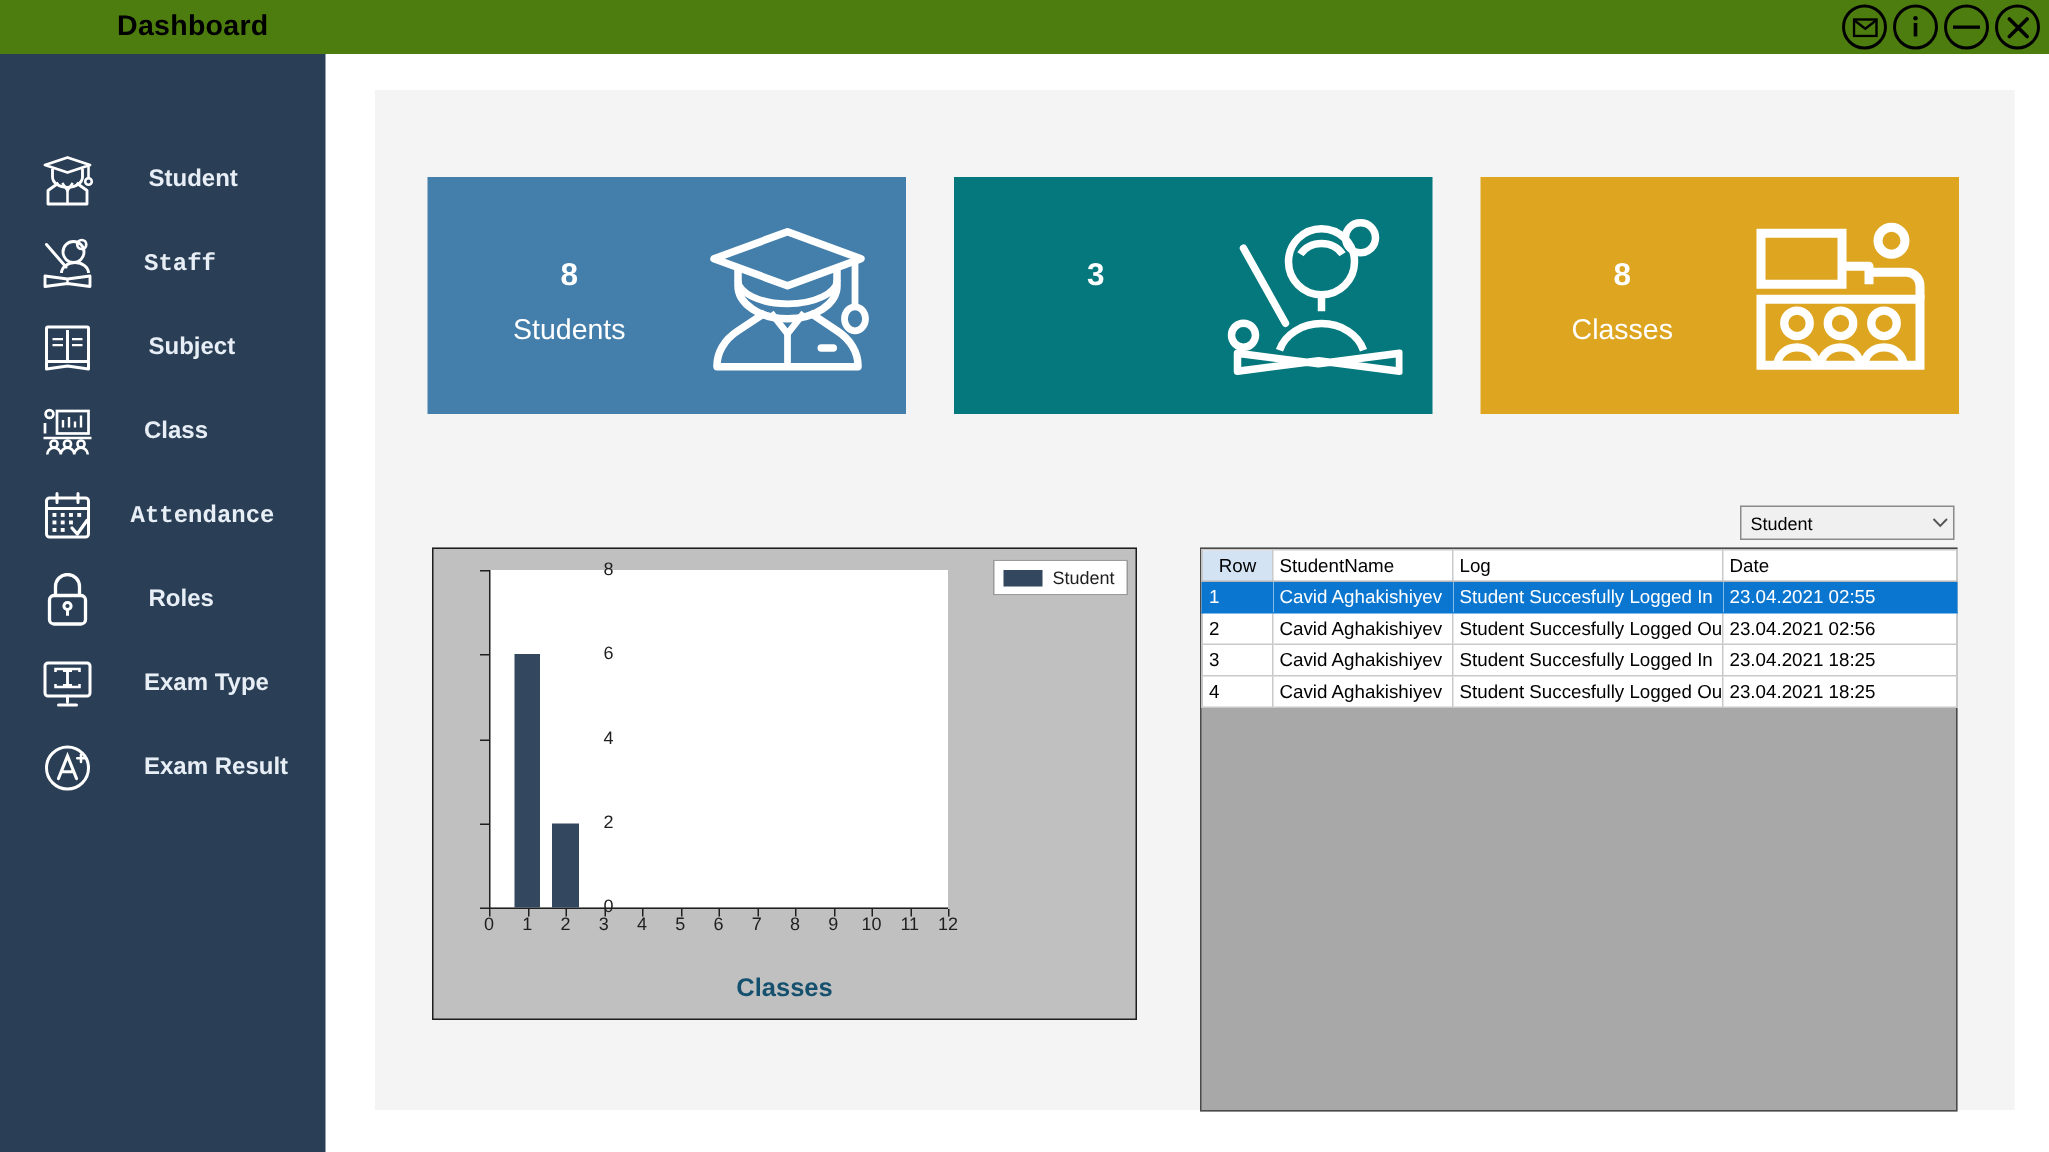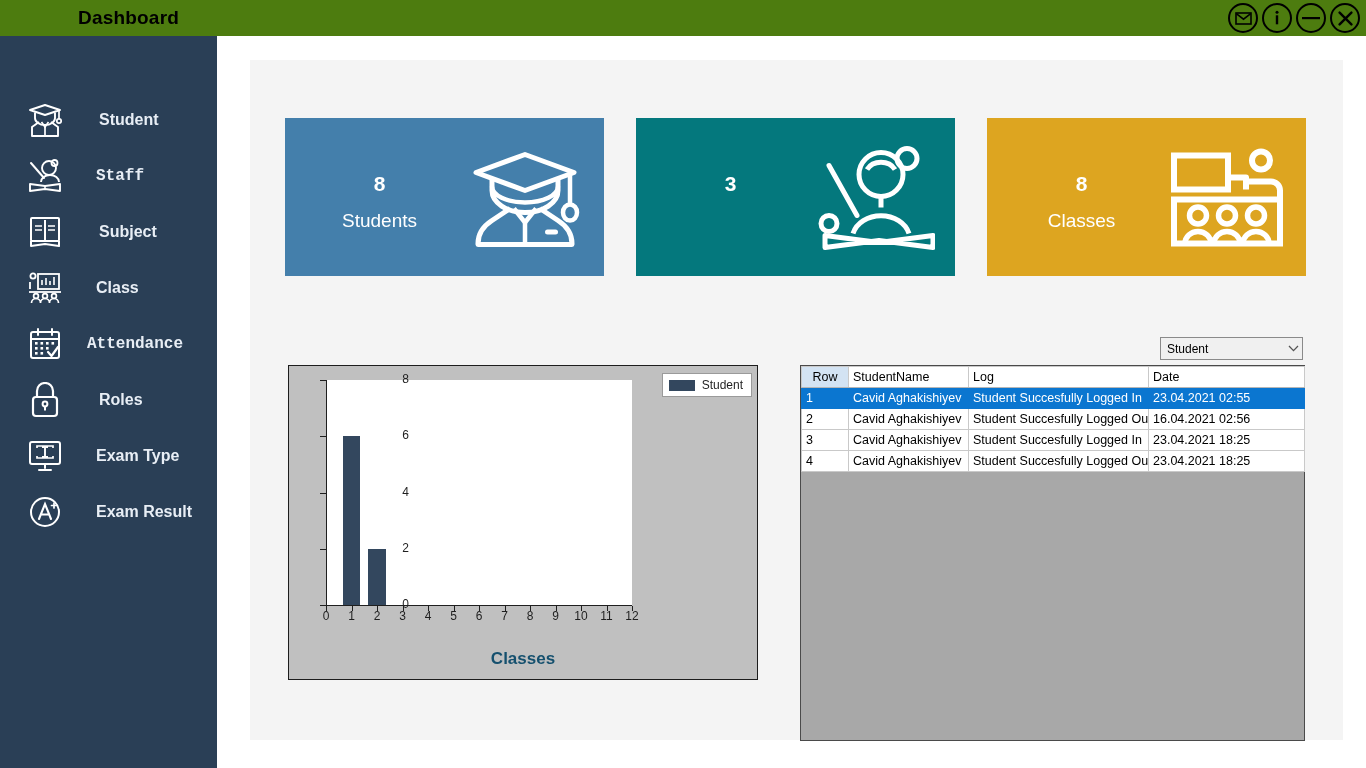--- a/index.html
+++ b/index.html
@@ -501,21 +501,21 @@
           <tr class="selected">
             <td class="row-head">1</td>
             <td>Cavid Aghakishiyev</td>
             <td>Student Succesfully Logged In</td>
             <td>23.04.2021 02:55</td>
           </tr>
           <tr>
             <td class="row-head">2</td>
             <td>Cavid Aghakishiyev</td>
             <td>Student Succesfully Logged Out</td>
-            <td>16.04.2021 02:56</td>
+            <td>23.04.2021 02:56</td>
           </tr>
           <tr>
             <td class="row-head">3</td>
             <td>Cavid Aghakishiyev</td>
             <td>Student Succesfully Logged In</td>
             <td>23.04.2021 18:25</td>
           </tr>
           <tr>
             <td class="row-head">4</td>
             <td>Cavid Aghakishiyev</td>

